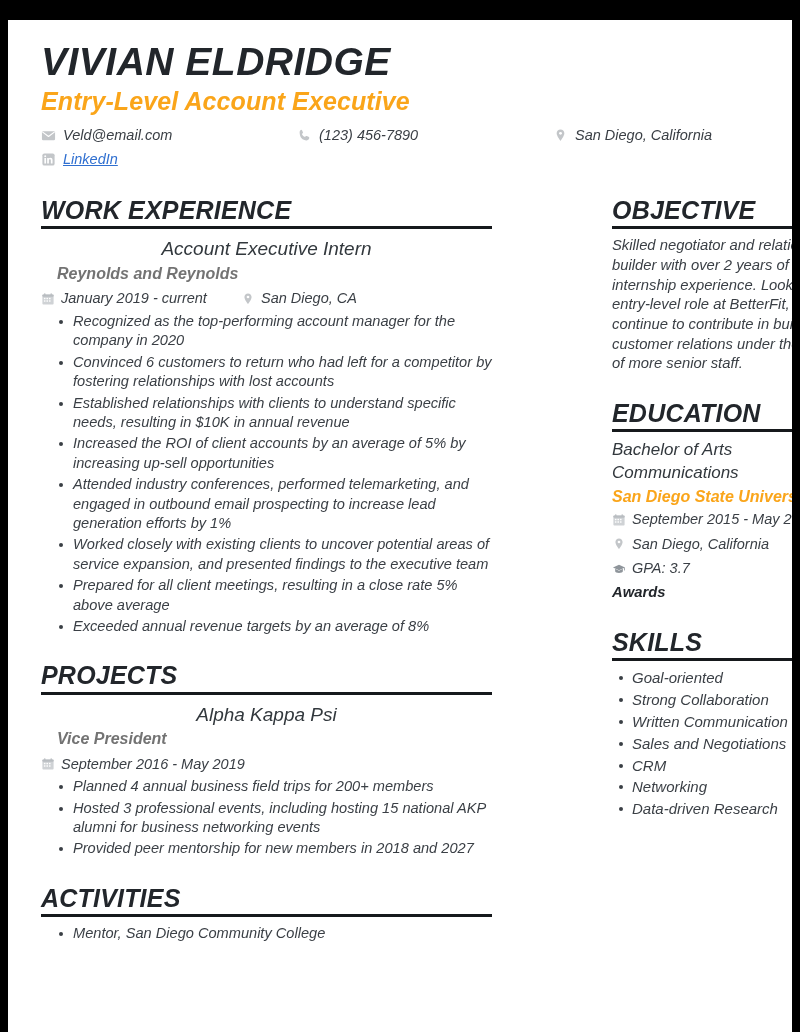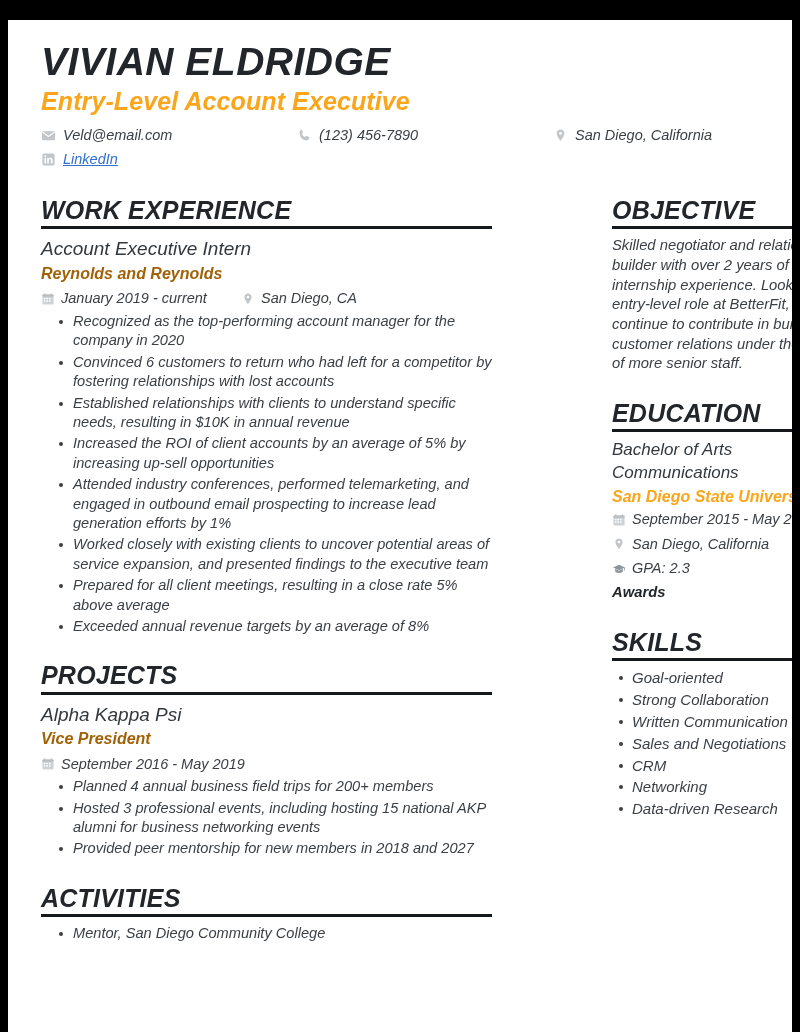--- a/index.html
+++ b/index.html
@@ -110,27 +110,28 @@
     margin-bottom: 7px;
   }
   .section + .section { margin-top: 26px; }
 
   .job-title {
     font-size: 19px;
     color: #32383d;
     line-height: 1.35;
     margin: 0 0 1px 0;
     font-weight: 400;
+    text-align: center;
   }
   .org {
     font-size: 16px;
     font-weight: 700;
-    color: #a16207;
+    color: #737373;
     line-height: 1.4;
-    margin: 0 0 2px 0;
+    margin: 0 0 2px 16px;
   }
   .meta-row {
     display: flex;
     align-items: flex-end;
     margin: 0 0 2px 0;
   }
   .meta-item {
     display: flex;
     align-items: center;
     font-size: 14.5px;
@@ -415,21 +416,21 @@
 
         <div class="meta-row">
           <div class="meta-item">
             <span class="ico">
               <svg width="14" height="14" viewBox="0 0 16 16">
                     <path d="M8 3.1 1.1 6.2 8 9.3l6.9-3.1z" fill="#8f959b"></path>
                     <path d="M3.6 7.7v2.9c0 1.1 2 1.9 4.4 1.9s4.4-.8 4.4-1.9V7.7L8 9.9z" fill="#8f959b"></path>
                     <rect x="13.9" y="6.2" width="0.9" height="3.6" rx="0.45" fill="#8f959b"></rect>
                   </svg>
             </span>
-            <span class="m-text">GPA: 2.3</span>
+            <span class="m-text">GPA: 3.7</span>
           </div>
         </div>
 
         <div class="awards-label">Awards</div>
       </div>
 
       <div class="section">
         <div class="sec-title">SKILLS</div>
         <div class="sec-rule"></div>
         <ul class="sk">

